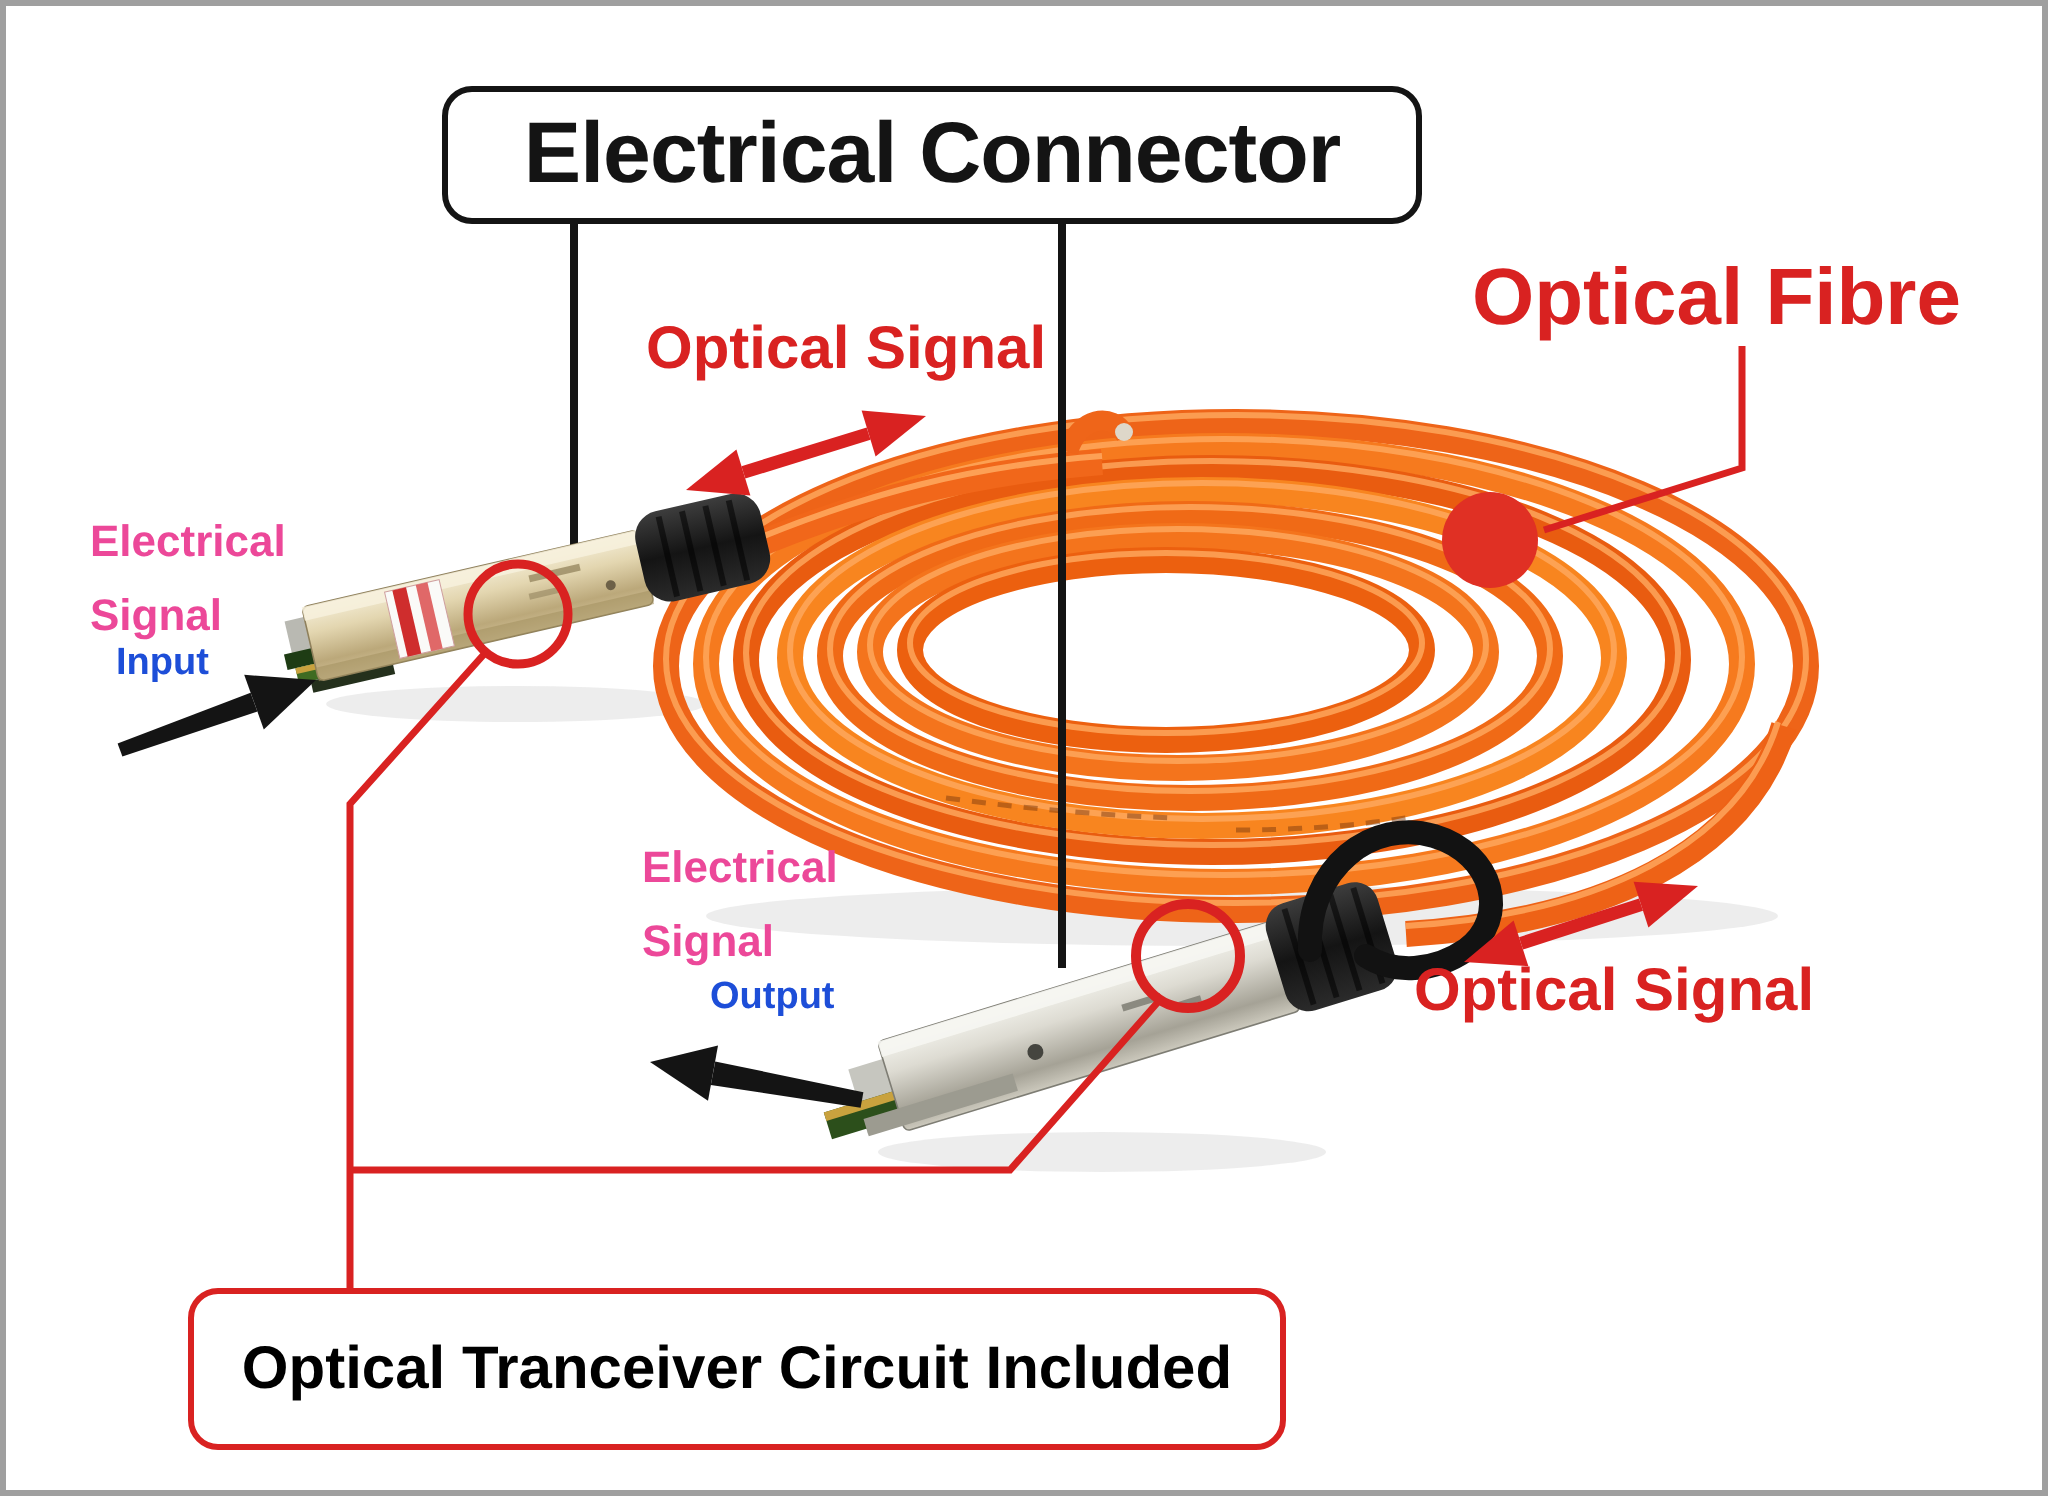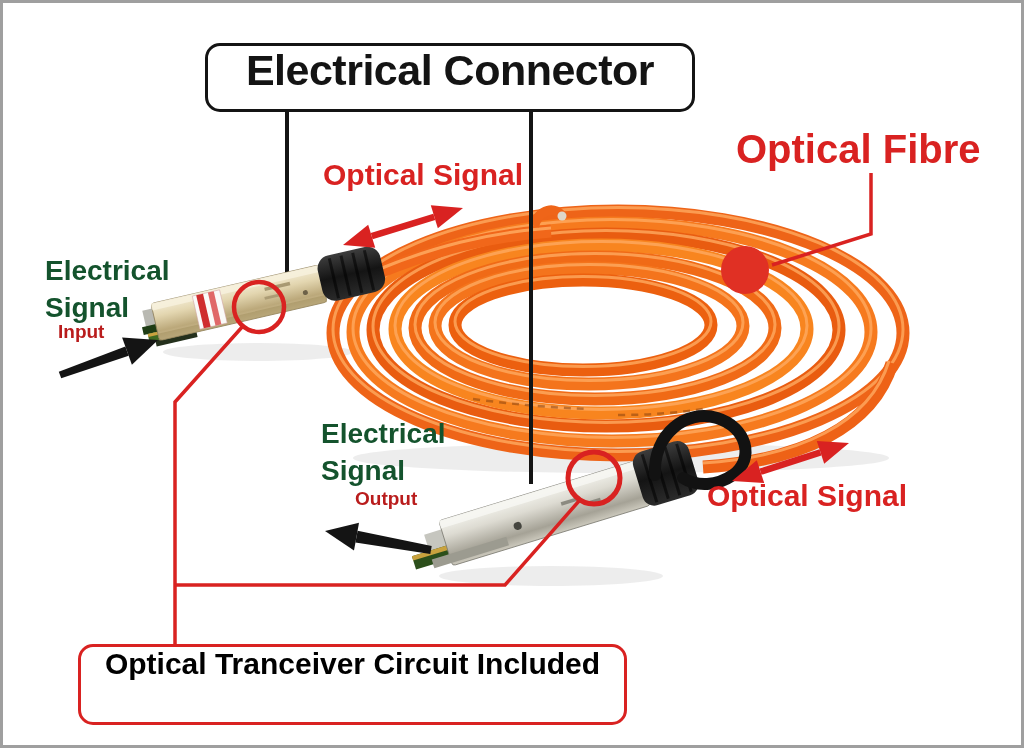--- a/index.html
+++ b/index.html
@@ -5,34 +5,34 @@
   html,body{margin:0;padding:0;background:#fff;}
   .stage{
     position:relative; width:1024px; height:748px;
     background:#ffffff; border:3px solid #9f9f9f; box-sizing:border-box;
     font-family:"Liberation Sans","DejaVu Sans",sans-serif; overflow:hidden;
   }
   .stage svg{position:absolute; left:0; top:0;}
   .lbl{position:absolute; font-weight:bold; white-space:pre; line-height:1;}
   .red{color:#d92221;}
   .callout-box{
-    position:absolute; display:flex; justify-content:center;
-    background:#ffffff; border-radius:15px; font-weight:bold; white-space:nowrap;
+    position:absolute; display:flex; align-items:center; justify-content:center;
+    background:#ffffff; border-radius:15px; font-weight:bold; white-space:nowrap;margin-left:16px;
   }
   #ec-box{left:202px; top:40px; width:484px; height:63px; border:3.5px solid #141414;
           font-size:43px; color:#141414; letter-spacing:-0.5px;}
   #tb-box{left:75px; top:641px; width:543px; height:75px; border:3.5px solid #d92221;
           font-size:30px; color:#000000;}
   #optical-signal-top{left:320px; top:157px; font-size:30px;}
   #optical-fibre{left:733px; top:126px; font-size:40px;text-align:right;}
   #optical-signal-bottom{left:704px; top:478px; font-size:30px;}
-  .sig-block{position:absolute; font-weight:bold; color:#14532d; font-size:28px; line-height:37px;}
+  .sig-block{position:absolute; font-weight:bold; color:#ec4899; font-size:22px; line-height:37px;}
   #input-block{left:42px; top:249px;}
   #output-block{left:318px; top:412px;}
-  .sig-small{position:absolute; font-weight:bold; color:#b91c1c; font-size:19px;}
+  .sig-small{position:absolute; font-weight:bold; color:#1d4ed8; font-size:19px;}
   #input-word{left:55px; top:318px;}
   #output-word{left:352px; top:485px;}
 </style>
 </head>
 <body>
 
 <div class="stage">
 
   <svg width="1024" height="748" viewBox="0 0 1024 748">
     <defs>

